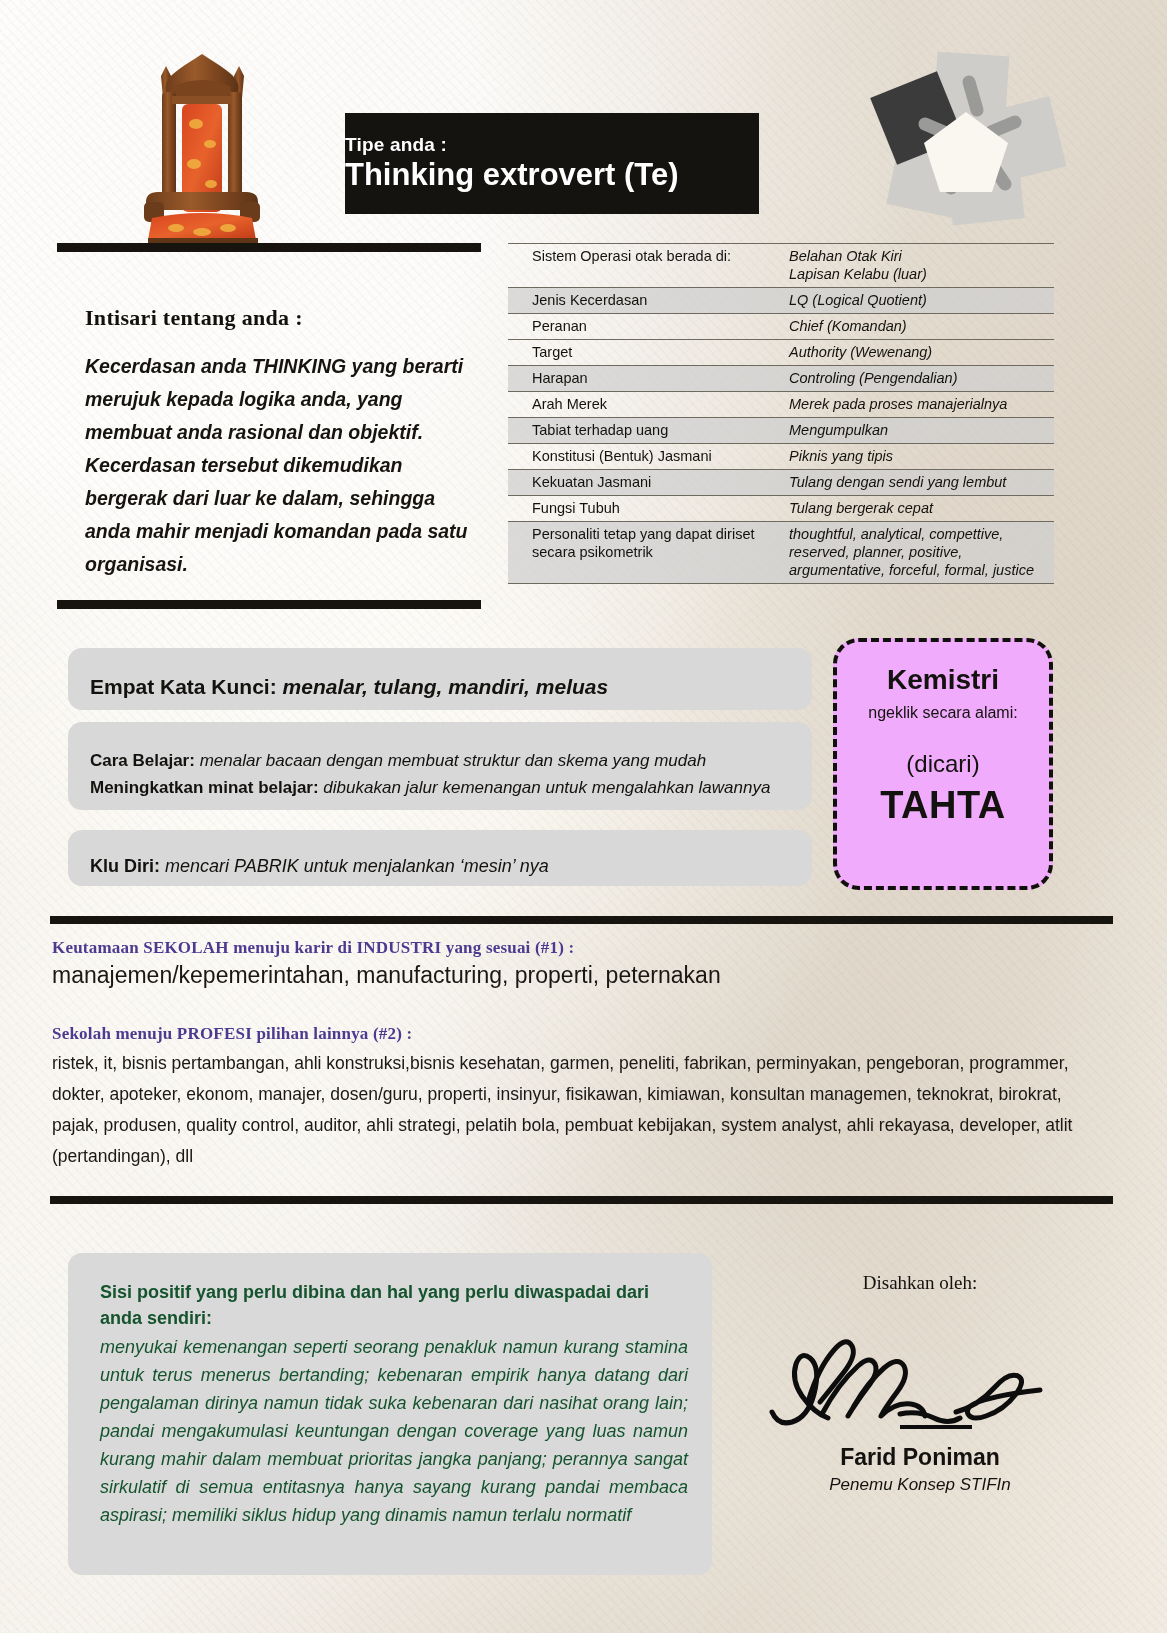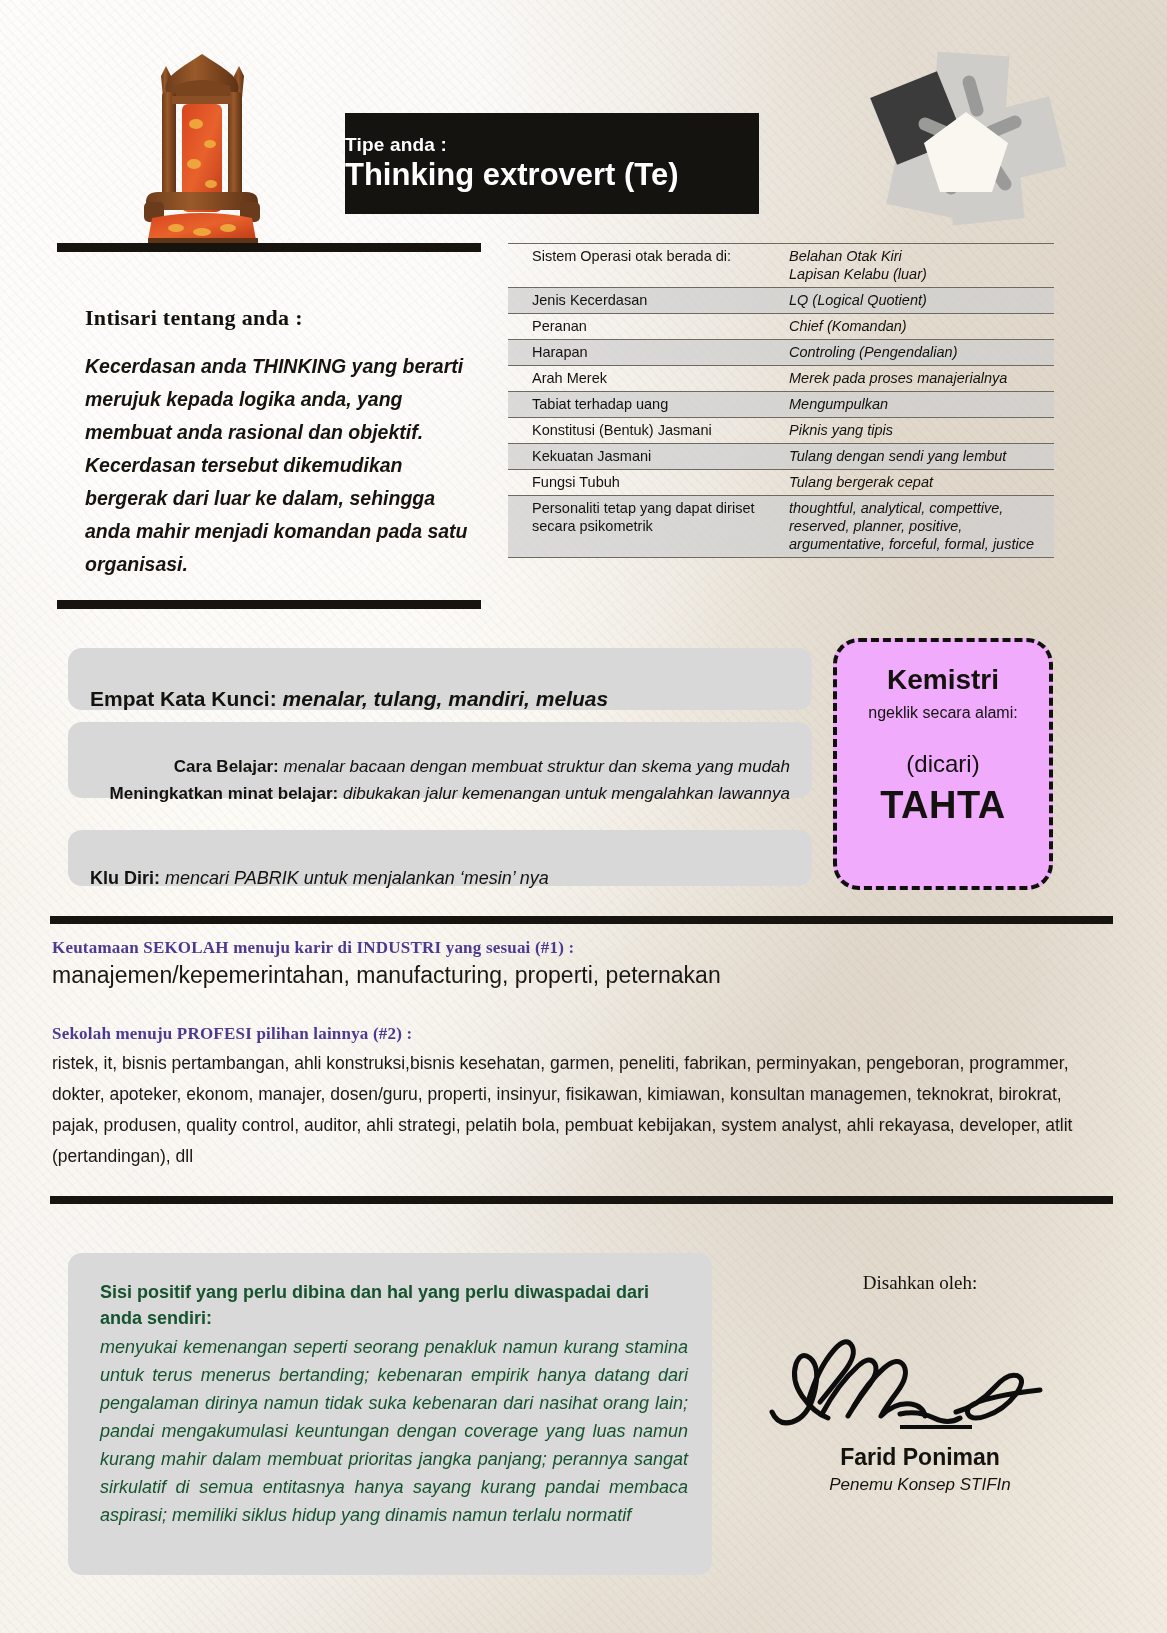--- a/index.html
+++ b/index.html
@@ -68,23 +68,23 @@
   .tbl tr.plain{background:rgba(255,255,255,.0);}
   .tbl tr.last{border-bottom:1px solid #6f6a60;}
   .tbl col.k{width:50%;}
 
   
   .gbox{
     position:absolute;background:#d8d8d8;border-radius:14px;
     color:#14120f;
   }
   #box-keywords{left:68px;top:648px;width:744px;height:62px;}
-  #box-belajar{left:68px;top:722px;width:744px;height:76px;text-align:right;}
+  #box-belajar{left:68px;top:722px;width:744px;height:88px;}
   #box-klu{left:68px;top:830px;width:744px;height:56px;}
-  .bx-inner{padding:8px 22px;height:100%;display:flex;flex-direction:column;justify-content:center;margin-top:12px;}
+  .bx-inner{padding:8px 22px;height:100%;display:flex;flex-direction:column;justify-content:center;}
   .b-strong{font-weight:bold;}
   .b-it{font-style:italic;}
   #box-keywords .line{font-size:21px;}
   #box-keywords .b-strong{font-size:21px;}
   #box-keywords .b-it{font-size:21px;font-weight:bold;}
   #box-belajar .line{font-size:17px;line-height:27px;}
   #box-klu .line{font-size:18px;}
 
   .kemistri{
     position:absolute;left:833px;top:638px;width:220px;height:252px;
@@ -235,20 +235,24 @@
             <td class="v">Belahan Otak Kiri<br>Lapisan Kelabu (luar)</td>
           </tr>
           <tr class="alt">
             <td>Jenis Kecerdasan</td>
             <td class="v">LQ (Logical Quotient)</td>
           </tr>
           <tr class="plain">
             <td>Peranan</td>
             <td class="v">Chief (Komandan)</td>
           </tr>
+          <tr class="plain">
+            <td>Target</td>
+            <td class="v">Authority (Wewenang)</td>
+          </tr>
           <tr class="alt">
             <td>Harapan</td>
             <td class="v">Controling (Pengendalian)</td>
           </tr>
           <tr class="plain">
             <td>Arah Merek</td>
             <td class="v">Merek pada proses manajerialnya</td>
           </tr>
           <tr class="alt">
             <td>Tabiat terhadap uang</td>

